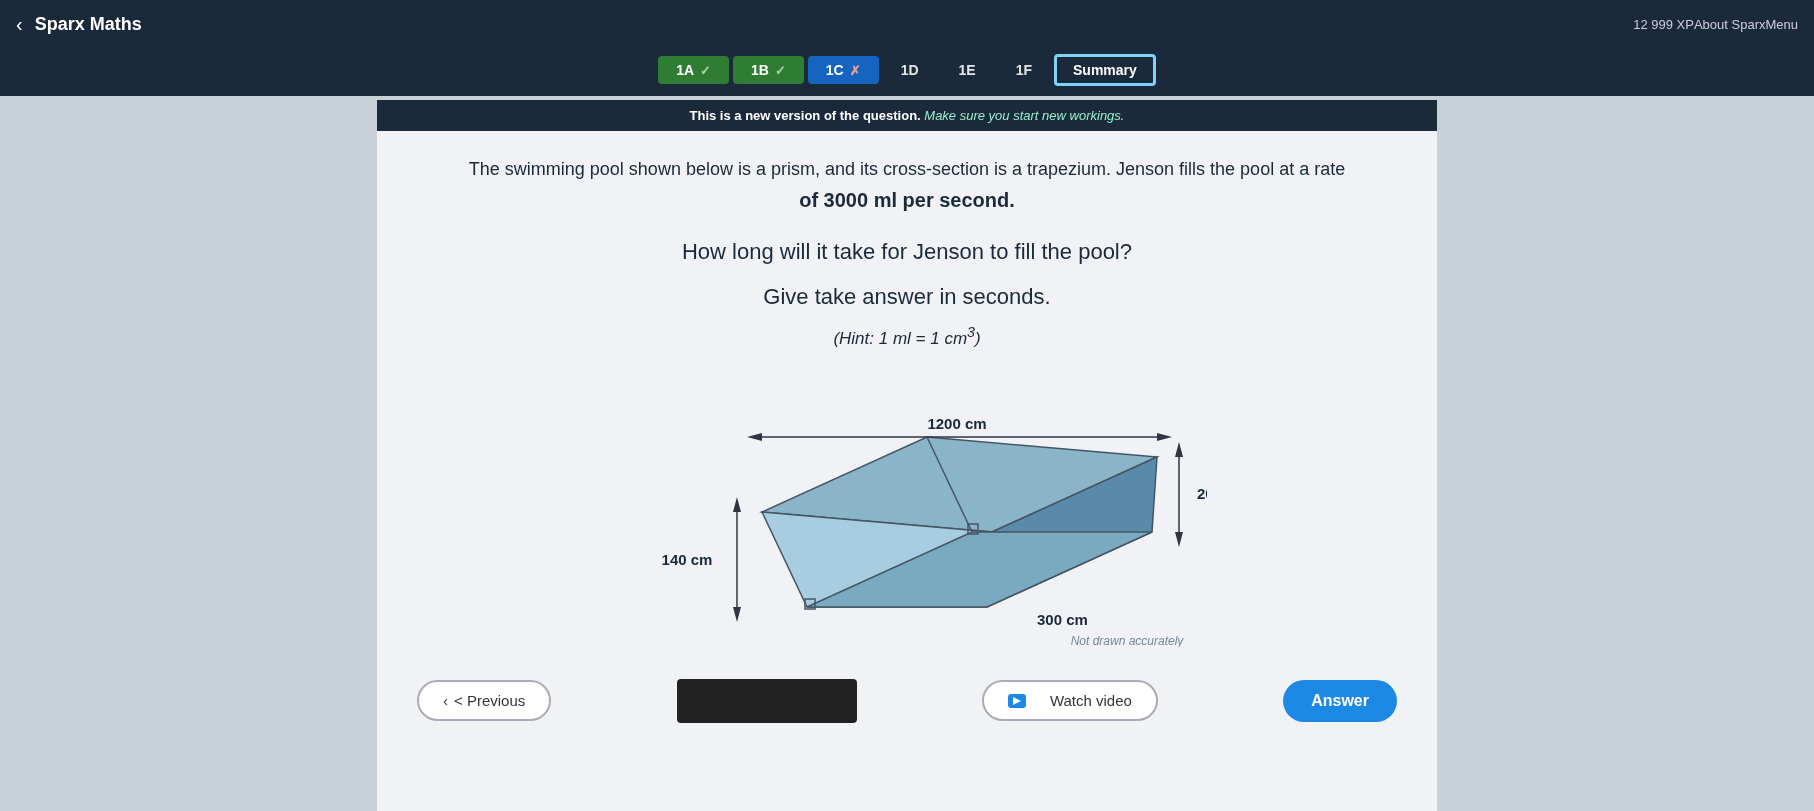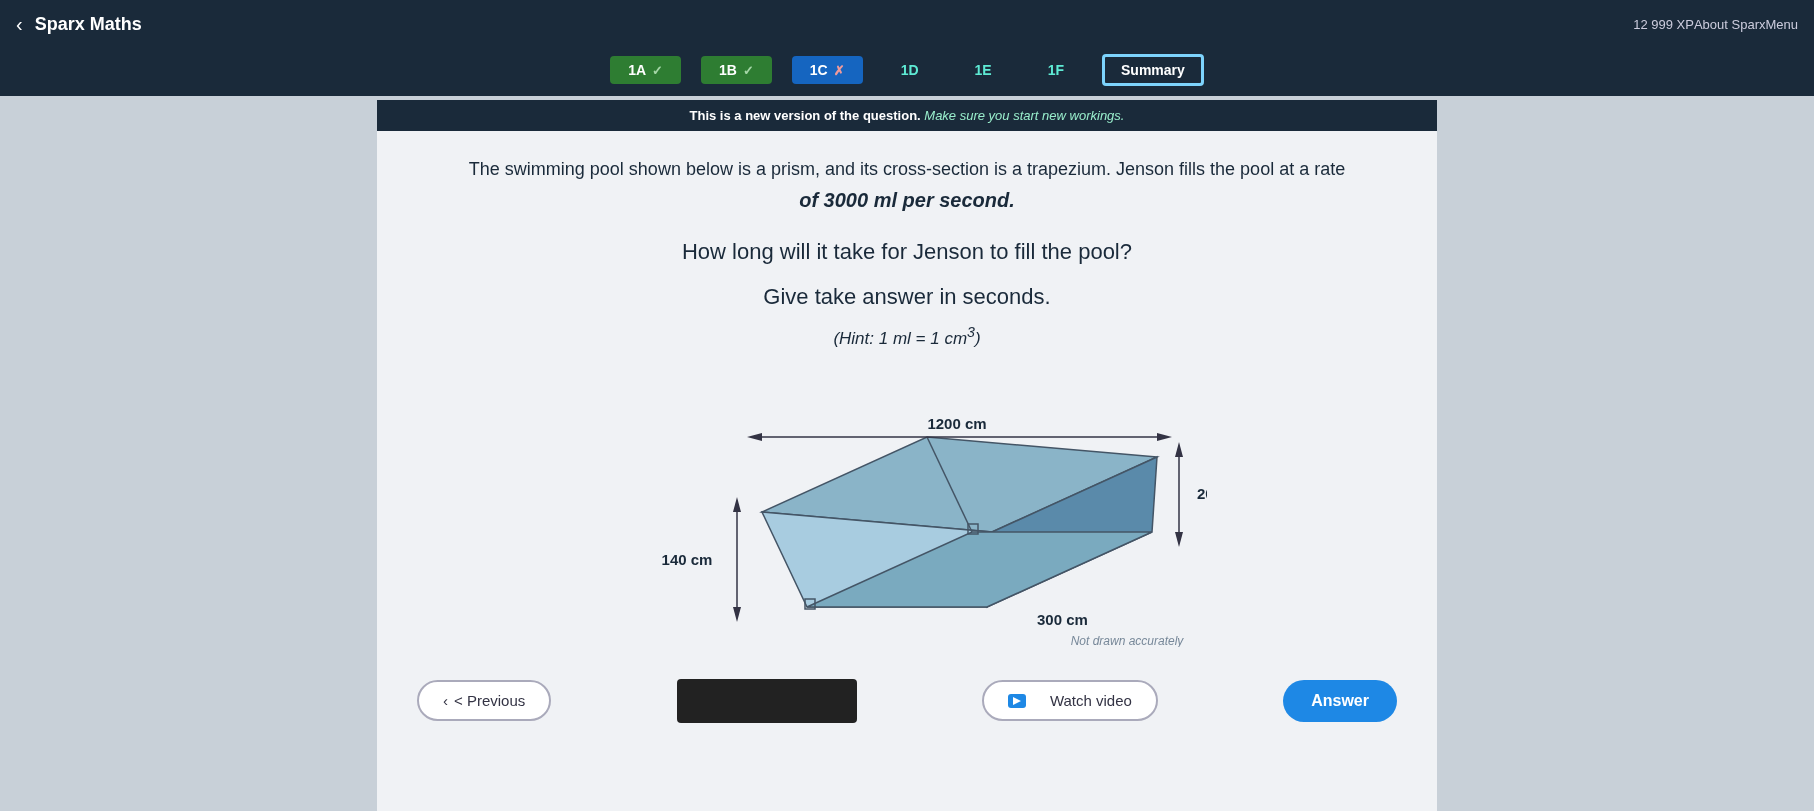--- a/index.html
+++ b/index.html
@@ -41,37 +41,37 @@
       font-size: 13px;
       color: #ccd;
     }
     .nav-right span { cursor: pointer; }
     
     .tab-bar {
       background: #1a2a3a;
       display: flex;
       justify-content: center;
       align-items: center;
-      gap: 20px;
+      gap: 4px;
       padding: 6px 0 10px 0;
     }
     .tab {
       padding: 6px 18px;
       border-radius: 4px;
       font-size: 14px;
       font-weight: bold;
       cursor: pointer;
       color: white;
       display: flex;
       align-items: center;
       gap: 6px;
     }
     .tab.done { background: #2e7d32; }
     .tab.active-x { background: #1565c0; }
-    .tab.inactive { background: transparent; color: #5eead4; }
+    .tab.inactive { background: transparent; color: #e5e5e5; }
     .tab.summary { background: transparent; color: white; border: 3px solid #7dd3fc; border-radius: 4px; padding: 5px 16px; }
     .tab-check { color: #a5d6a7; font-size: 13px; }
     .tab-x { color: #ef9a9a; font-size: 13px; }
     
     .main-content {
       background: #f0f2f5;
       margin: 4px auto;
       width: 1060px;
       min-height: 720px;
       padding: 0 0 20px 0;
@@ -88,21 +88,21 @@
     .question-area {
       padding: 24px 40px 16px 40px;
     }
     .question-text {
       font-size: 18px;
       color: #1a2a3a;
       text-align: center;
       line-height: 1.6;
       margin-bottom: 18px;
     }
-    .question-text strong { font-size: 20px; font-style: italic; }
+    .question-text strong { font-size: 20px; }
     .sub-question {
       font-size: 22px;
       color: #1a2a3a;
       text-align: center;
       margin-bottom: 10px;
       line-height: 1.6;
     }
     .hint {
       font-size: 17px;
       color: #1a2a3a;

